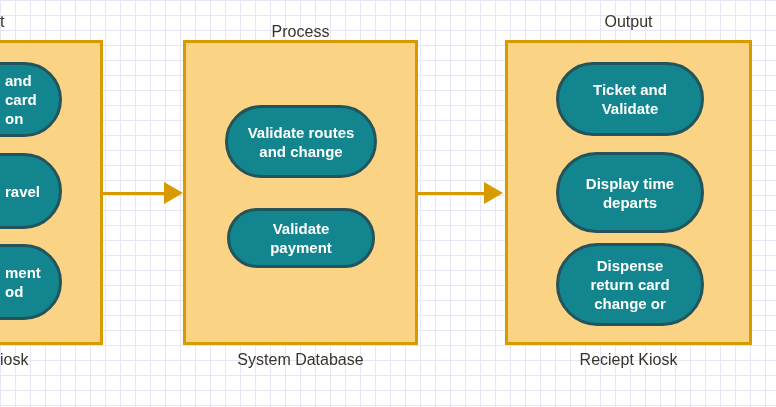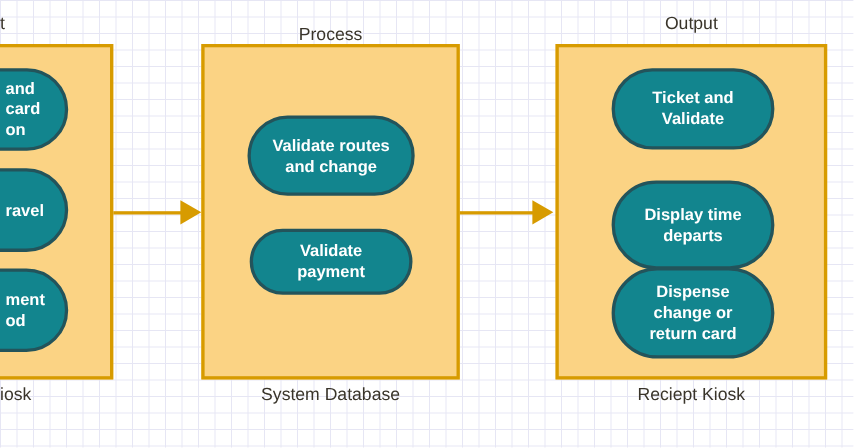--- a/index.html
+++ b/index.html
@@ -94,28 +94,28 @@
   </div>
   <div class="ellipse" style="left:227px; top:208px; width:148px; height:60px;">
     <span>Validate</span>
     <span>payment</span>
   </div>
 
   <div class="ellipse" style="left:556px; top:62px; width:148px; height:74px;">
     <span>Ticket and</span>
     <span>Validate</span>
   </div>
-  <div class="ellipse" style="left:556px; top:152px; width:148px; height:81px;margin-top:12px;">
+  <div class="ellipse" style="left:556px; top:152px; width:148px; height:81px;">
     <span>Display time</span>
     <span>departs</span>
   </div>
   <div class="ellipse" style="left:556px; top:243px; width:148px; height:83px;">
     <span>Dispense</span>
+    <span>return card</span>
     <span>change or</span>
-    <span>return card</span>
   </div>
 
   <div class="arrow-line" style="left:103px; width:62px;"></div>
   <div class="arrow-head" style="left:164px;"></div>
   <div class="arrow-line" style="left:418px; width:68px;"></div>
   <div class="arrow-head" style="left:484px;"></div>
 
   <div class="label left-frag" style="left:0; top:351px; width:70px;">iosk</div>
   <div class="label" style="left:183px; top:351px; width:235px;">System Database</div>
   <div class="label" style="left:505px; top:351px; width:247px;">Reciept Kiosk</div>

